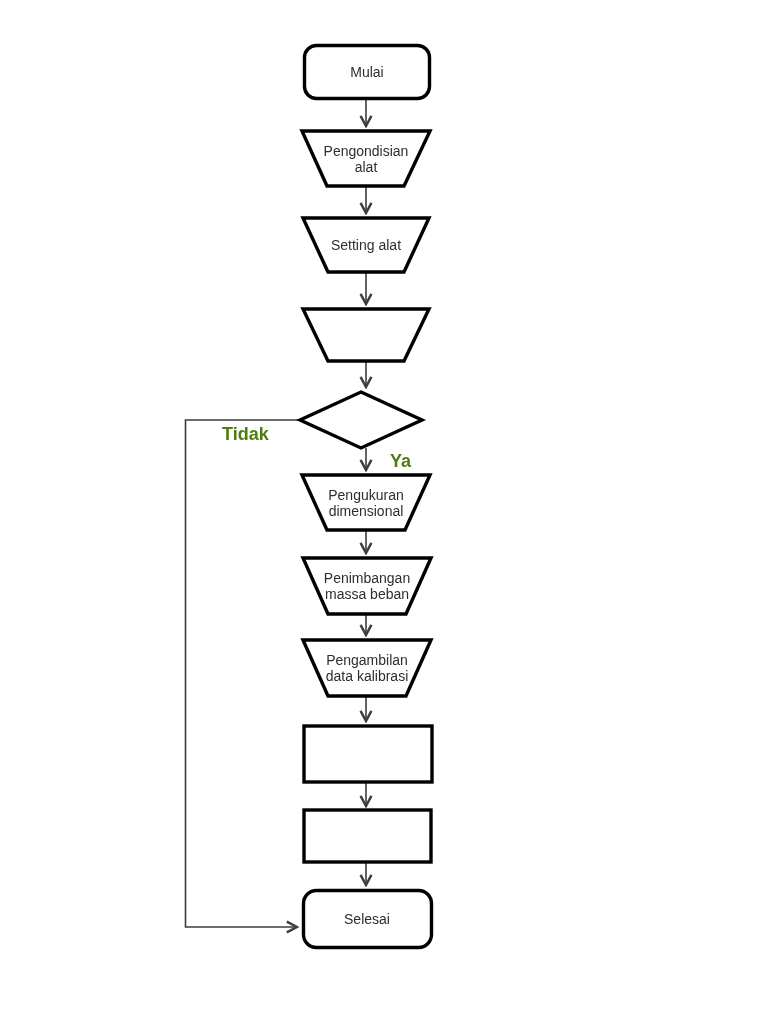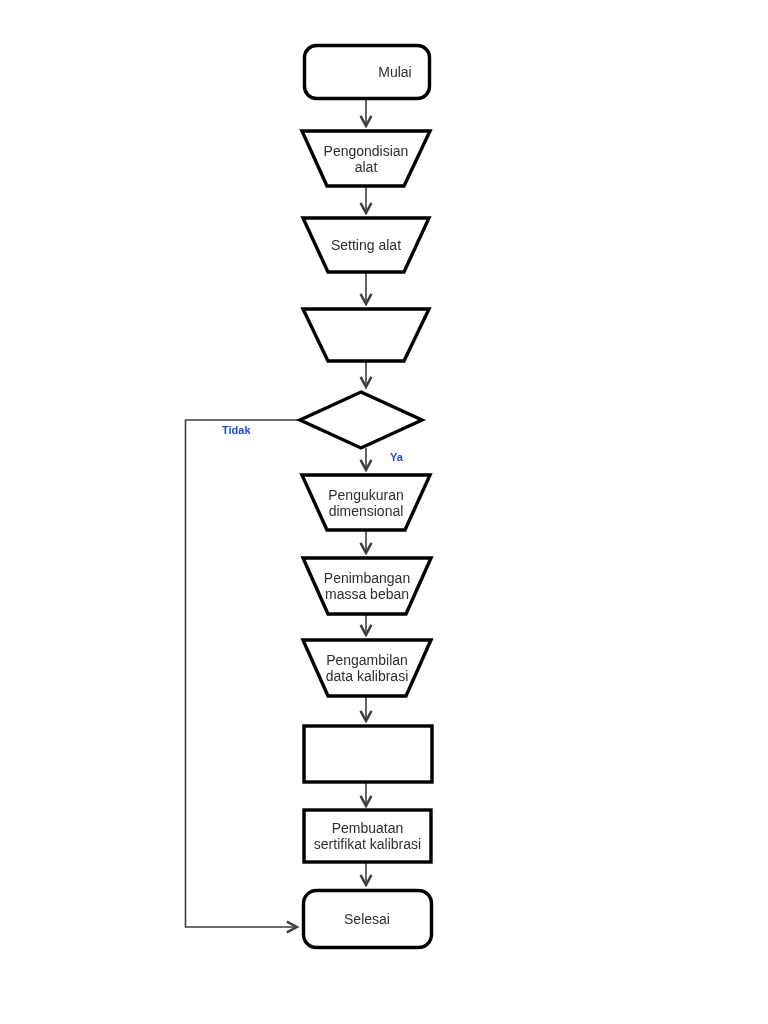--- a/index.html
+++ b/index.html
@@ -37,23 +37,23 @@
     justify-content: center;
     text-align: center;
     font-size: 14px;
     line-height: 16px;
     color: #2e2e2e;
     white-space: pre-line;
     pointer-events: none;
   }
   .edge-label {
     position: absolute;
-    font-size: 11px;
+    font-size: 18px;
     font-weight: bold;
-    color: #1d4ed8;
+    color: #4d7c0f;
     pointer-events: none;
   }
 </style>
 </head>
 <body>
 
 <div id="canvas">
 
   <svg id="flow-svg" width="768" height="1024" viewBox="0 0 768 1024">
     <defs>
@@ -80,41 +80,39 @@
     <polygon class="node-shape" points="303,309 429,309 404,361 328,361"></polygon>
     <polygon class="node-shape" points="361,392 422,420 361,448 300,420"></polygon>
     <polygon class="node-shape" points="302,475 430,475 405,530 327,530"></polygon>
     <polygon class="node-shape" points="303,558 431,558 406,614 328,614"></polygon>
     <polygon class="node-shape" points="303,640 431,640 406,696 328,696"></polygon>
     <rect class="node-shape" x="304" y="726" width="128" height="56"></rect>
     <rect class="node-shape" x="304" y="810" width="127" height="52"></rect>
     <rect class="node-shape" x="303.5" y="890.5" width="128" height="57" rx="13" ry="13"></rect>
   </svg>
 
-  <div class="node-label" style="left:303px; top:44px; width:128px; height:56px; padding-bottom:16px;margin-left:28px;">Mulai</div>
+  <div class="node-label" style="left:303px; top:44px; width:128px; height:56px; padding-bottom:16px;">Mulai</div>
 
   <div class="node-label" style="left:306px; top:131px; width:120px; height:55px; padding-bottom:6px;">Pengondisian
 alat</div>
 
   <div class="node-label" style="left:306px; top:218px; width:120px; height:54px; padding-bottom:14px;">Setting alat</div>
 
 
 
   <div class="node-label" style="left:306px; top:475px; width:120px; height:55px; padding-bottom:6px;">Pengukuran
 dimensional</div>
 
   <div class="node-label" style="left:306px; top:640px; width:122px; height:56px; padding-bottom:6px;">Pengambilan
 data kalibrasi</div>
 
   <div class="node-label" style="left:306px; top:558px; width:122px; height:56px; padding-bottom:6px;">Penimbangan
 massa beban</div>
 
 
-  <div class="node-label" style="left:302px; top:810px; width:131px; height:52px; padding-bottom:6px;">Pembuatan
-sertifikat kalibrasi</div>
 
   <div class="node-label" style="left:302px; top:890px; width:130px; height:58px; padding-bottom:16px;">Selesai</div>
 
   <div class="edge-label" style="left:390px; top:451px;">Ya</div>
 
   <div class="edge-label" style="left:222px; top:424px;">Tidak</div>
 
 </div>
 
 </body></html>

